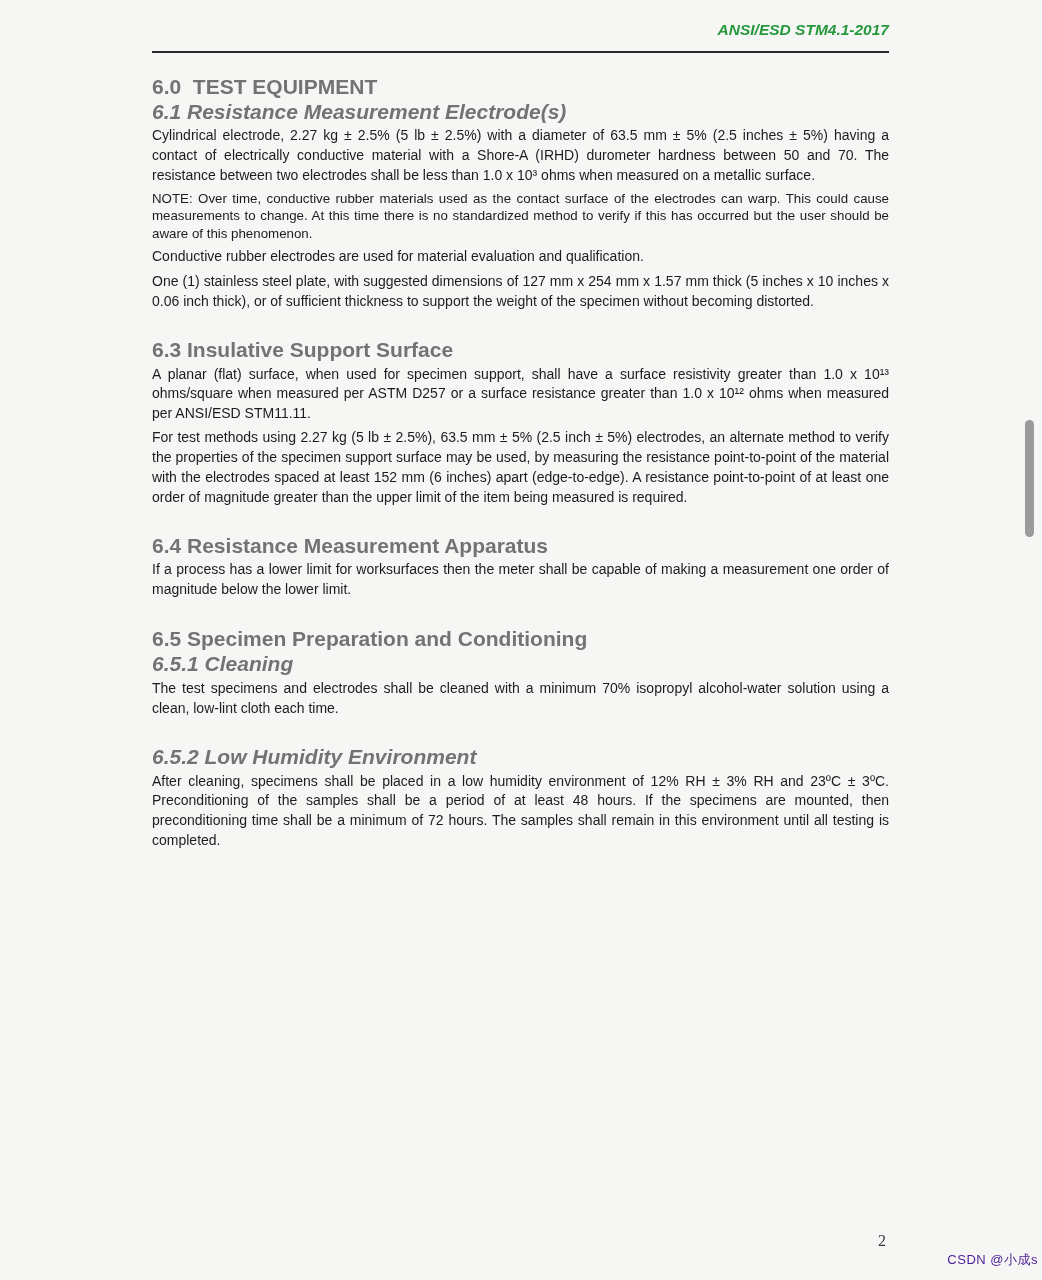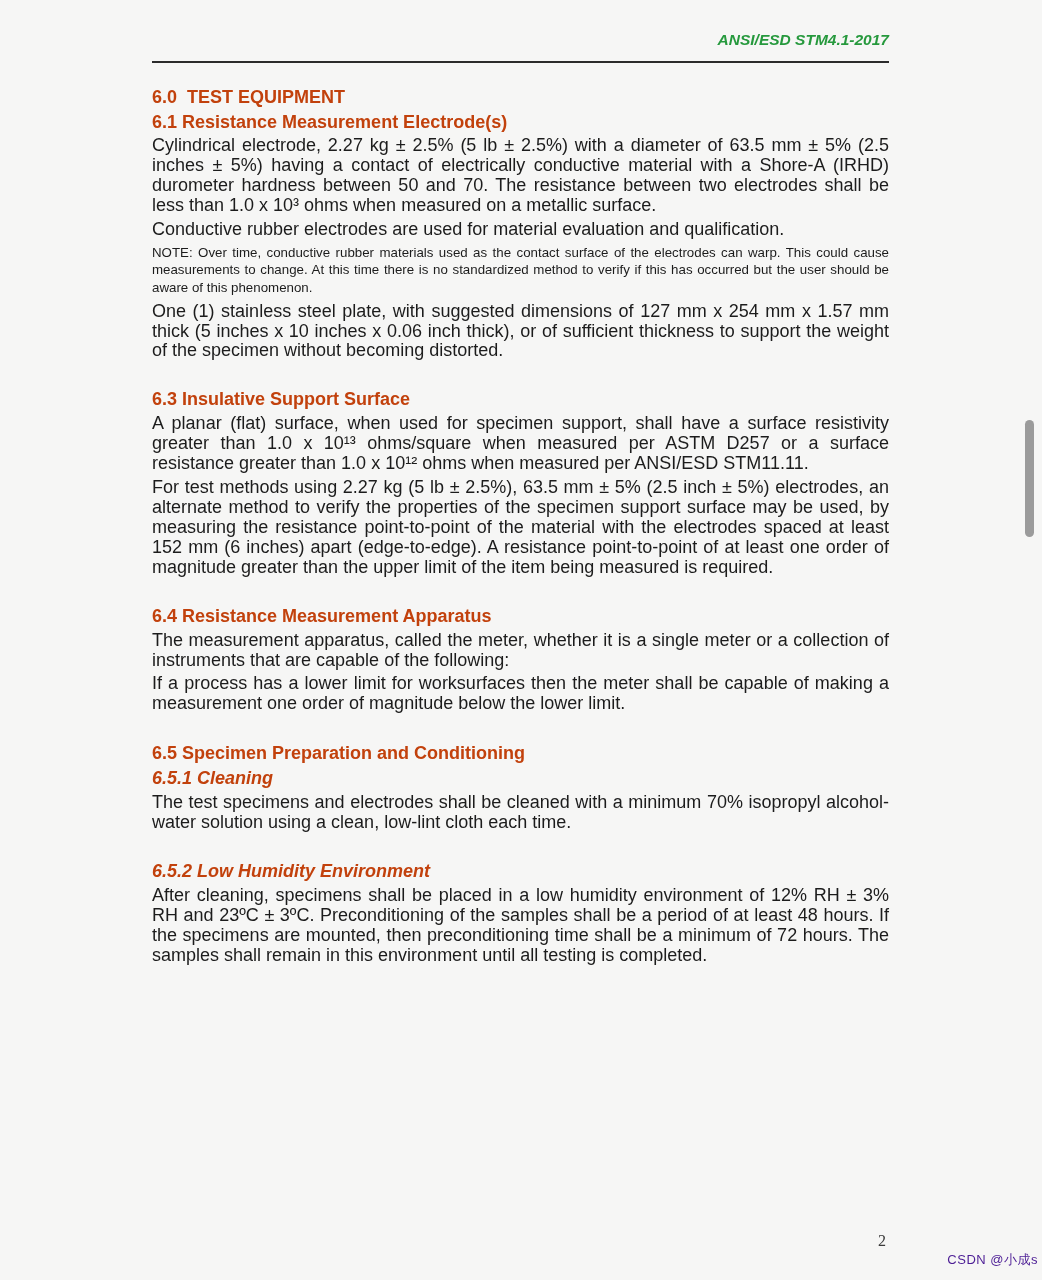--- a/index.html
+++ b/index.html
@@ -15,47 +15,47 @@
     font-family: "Liberation Sans", "DejaVu Sans", sans-serif;
     color: #1c1c1c;
   }
   .page {
     position: absolute;
     left: 152px;
     top: 0;
     width: 737px;
   }
   .header-row {
-    padding-top: 31px;
+    padding-top: 21px;
     text-align: right;
   }
   .header-title {
     color: #26993d;
     font-weight: bold;
     font-style: italic;
     font-size: 15.5px;
   }
   .rule {
     border: none;
     border-top: 2px solid #2b2b2b;
     margin: 12px 0 0 0;
   }
   .h {
-    font-size: 18px;
+    font-size: 21px;
     font-weight: bold;
     line-height: 20px;
     margin: 28px 0 0 0;
-    color: #c2410c;
+    color: #737373;
   }
   .h.first { margin-top: 24px; }
-  .h.follow { margin-top: 5px; }
+  .h.follow { margin-top: 5px; font-style: italic; }
   .h.mt29 { margin-top: 29px; }
   .h.subsub { font-style: italic; }
   p.body {
-    font-size: 18px;
+    font-size: 14px;
     line-height: 19.9px;
     text-align: justify;
     margin: 4px 0 0 0;
   }
   p.body.lead { margin-top: 5px; }
   p.body.note {
     font-size: 13.3px;
     line-height: 17.7px;
   }
   .pagenum {
@@ -91,31 +91,30 @@
 
   <div class="header-row">
     <span class="header-title">ANSI/ESD STM4.1-2017</span>
   </div>
   <hr class="rule">
 
   <div class="h first">6.0 &nbsp;TEST EQUIPMENT</div>
 
   <div class="h follow">6.1 Resistance Measurement Electrode(s)</div>
   <p class="body">Cylindrical electrode, 2.27 kg ± 2.5% (5 lb ± 2.5%) with a diameter of 63.5 mm ± 5% (2.5 inches ± 5%) having a contact of electrically conductive material with a Shore-A (IRHD) durometer hardness between 50 and 70. The resistance between two electrodes shall be less than 1.0 x 10³ ohms when measured on a metallic surface.</p>
+  <p class="body note">NOTE:  Over time, conductive rubber materials used as the contact surface of the electrodes can warp. This could cause measurements to change. At this time there is no standardized method to verify if this has occurred but the user should be aware of this phenomenon.</p>
   <p class="body">Conductive rubber electrodes are used for material evaluation and qualification.</p>
-  <p class="body note">NOTE:  Over time, conductive rubber materials used as the contact surface of the electrodes can warp. This could cause measurements to change. At this time there is no standardized method to verify if this has occurred but the user should be aware of this phenomenon.</p>
 
   <p class="body lead">One (1) stainless steel plate, with suggested dimensions of 127 mm x 254 mm x 1.57 mm thick (5 inches x 10 inches x 0.06 inch thick), or of sufficient thickness to support the weight of the specimen without becoming distorted.</p>
 
   <div class="h">6.3 Insulative Support Surface</div>
   <p class="body lead">A planar (flat) surface, when used for specimen support, shall have a surface resistivity greater than 1.0 x 10¹³ ohms/square when measured per ASTM D257 or a surface resistance greater than 1.0 x 10¹² ohms when measured per ANSI/ESD STM11.11.</p>
   <p class="body">For test methods using 2.27 kg (5 lb ± 2.5%), 63.5 mm ± 5% (2.5 inch ± 5%) electrodes, an alternate method to verify the properties of the specimen support surface may be used, by measuring the resistance point-to-point of the material with the electrodes spaced at least 152 mm (6 inches) apart (edge-to-edge). A resistance point-to-point of at least one order of magnitude greater than the upper limit of the item being measured is required.</p>
 
   <div class="h">6.4 Resistance Measurement Apparatus</div>
-  <p class="body lead">The measurement apparatus, called the meter, whether it is a single meter or a collection of instruments that are capable of the following:</p>
   <p class="body">If a process has a lower limit for worksurfaces then the meter shall be capable of making a measurement one order of magnitude below the lower limit.</p>
 
   <div class="h mt29">6.5 Specimen Preparation and Conditioning</div>
 
   <div class="h follow subsub">6.5.1 Cleaning</div>
   <p class="body lead">The test specimens and electrodes shall be cleaned with a minimum 70% isopropyl alcohol-water solution using a clean, low-lint cloth each time.</p>
 
   <div class="h subsub">6.5.2 Low Humidity Environment</div>
   <p class="body lead">After cleaning, specimens shall be placed in a low humidity environment of 12% RH ± 3% RH and 23ºC ± 3ºC. Preconditioning of the samples shall be a period of at least 48 hours. If the specimens are mounted, then preconditioning time shall be a minimum of 72 hours. The samples shall remain in this environment until all testing is completed.</p>
 

